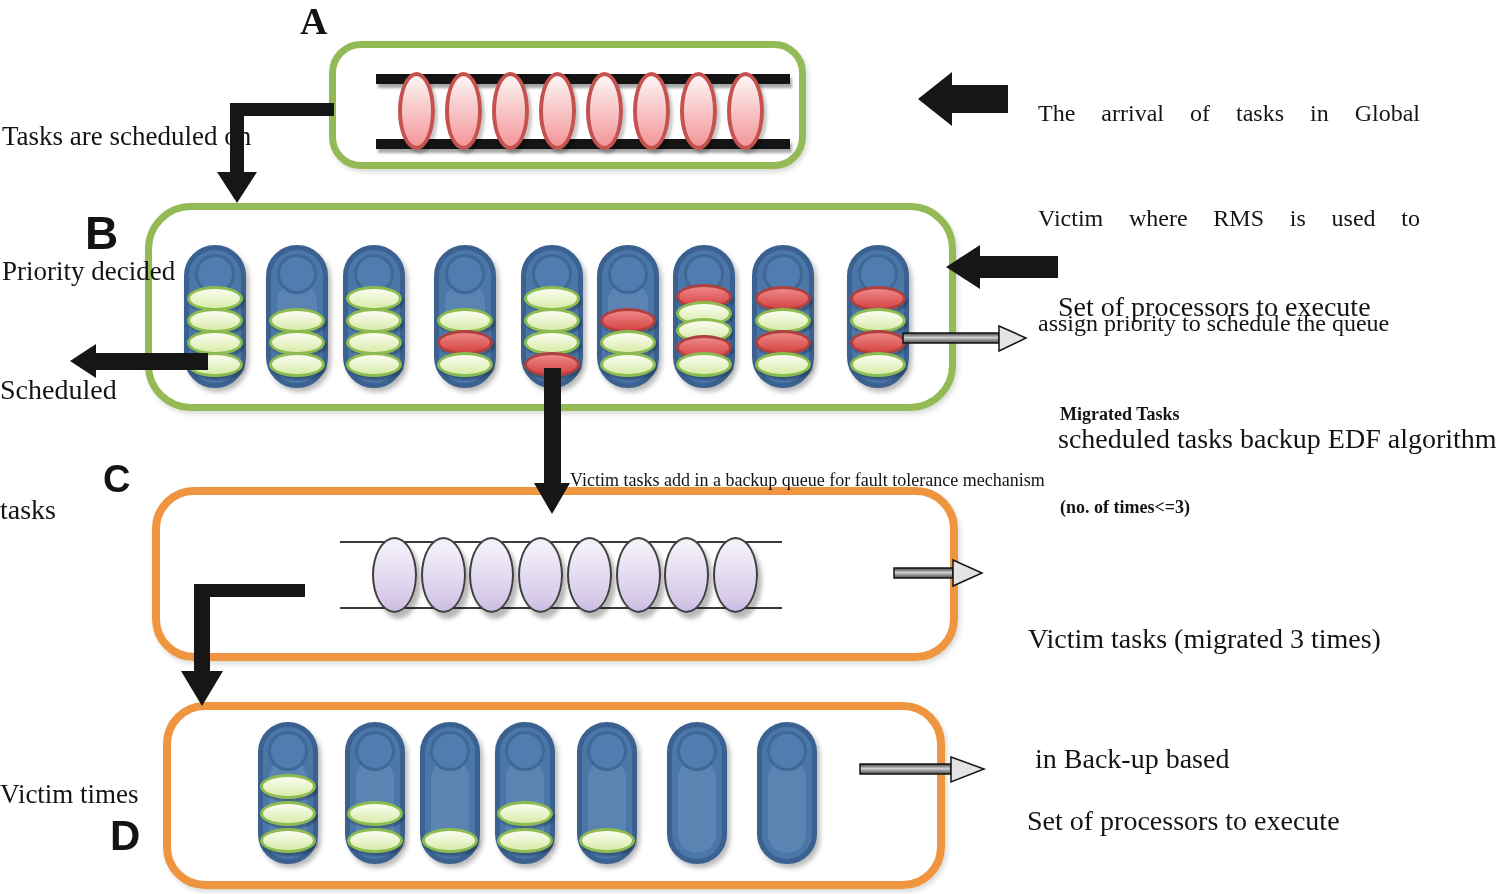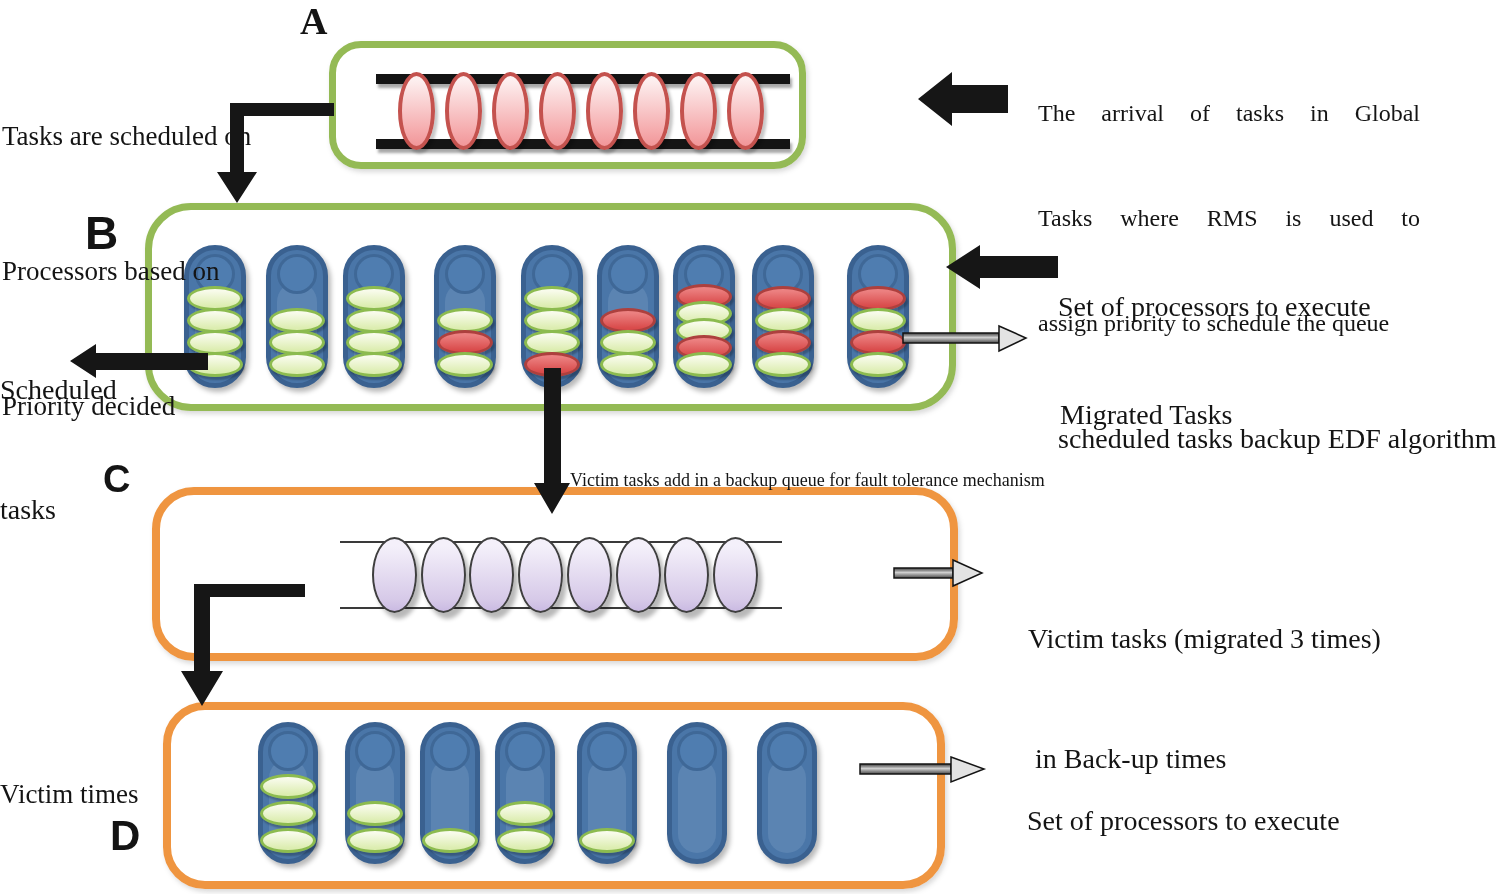--- a/index.html
+++ b/index.html
@@ -38,21 +38,21 @@
   .pill-tasks.loose .task{margin-top:2px;}
   .task-green{background:linear-gradient(180deg,#f8fbeb 10%,#dcedb0 90%);border:3px solid #8cbb4f;}
   .task-red{background:linear-gradient(180deg,#ec8181 10%,#d94b4b 90%);border:3px solid #ad403e;}
   
   .txt{position:absolute;white-space:pre-wrap;}
   .tl{left:2px;top:24px;font-size:27px;line-height:45px;width:310px;}
   .tr{left:1030px;top:26px;font-size:24px;line-height:35px;width:382px;margin-left:8px;}
   .tr .j{text-align:justify;text-align-last:justify;}
   .sch{left:0px;top:290px;font-size:28px;line-height:40px;}
   .br{left:1058px;top:197px;font-size:28px;line-height:44px;width:440px;}
-  .mig{left:1060px;top:337px;font-size:28px;line-height:31px;}
+  .mig{left:1060px;top:337px;font-size:18px;line-height:31px;font-weight:bold;}
   .vm{left:570px;top:428px;font-size:18px;width:800px;}
   .cr{left:1028px;top:539px;font-size:28px;line-height:40px;}
   .dl{left:0px;top:684px;font-size:27px;line-height:44px;}
   .dr{left:1027px;top:721px;font-size:28px;line-height:40px;}
   .lbl{position:absolute;font-weight:bold;color:#141414;line-height:1;}
   .lbl-a{left:300px;top:2px;font-family:"Liberation Serif",serif;font-size:38px;}
   .lbl-b{left:85px;top:210px;font-family:"Liberation Sans",sans-serif;font-size:46px;}
   .lbl-c{left:103px;top:460px;font-family:"Liberation Sans",sans-serif;font-size:38px;}
   .lbl-d{left:110px;top:815px;font-family:"Liberation Sans",sans-serif;font-size:42px;}
   
@@ -236,51 +236,51 @@
       </div>
       <div class="pill" style="left: 757px; top: 722px; width: 60px; height: 142px;">
         <div class="pill-band"></div>
         <div class="pill-circle"></div>
         <div class="pill-tasks loose"></div>
       </div>
     </div>
 
   <div class="txt tl">
     <div>Tasks are scheduled on</div>
-    <div>Processors based on</div>
     <div>Priority decided</div>
   </div>
 
   <div class="txt tr">
     <div class="j">The arrival of tasks in Global</div>
-    <div class="j">Tasks where RMS is used to</div>
+    <div class="j">Victim where RMS is used to</div>
     <div>assign priority to schedule the queue</div>
   </div>
 
   <div class="txt sch">
     <div>Scheduled</div>
     <div>tasks</div>
   </div>
 
   <div class="txt br">
     <div>Set of processors to execute</div>
     <div>scheduled tasks backup EDF algorithm</div>
   </div>
 
   <div class="txt mig">
     <div>Migrated Tasks</div>
+    <div>(no. of times&lt;=3)</div>
   </div>
 
   <div class="txt vm">
     <div>Victim tasks add in a backup queue for fault tolerance mechanism</div>
   </div>
 
   <div class="txt cr">
     <div>Victim tasks (migrated 3 times)</div>
-    <div> in Back-up times</div>
+    <div> in Back-up based</div>
   </div>
 
   <div class="txt dl">
     <div>Victim times</div>
     
     
   </div>
 
   <div class="txt dr">
     <div>Set of processors to execute</div>

